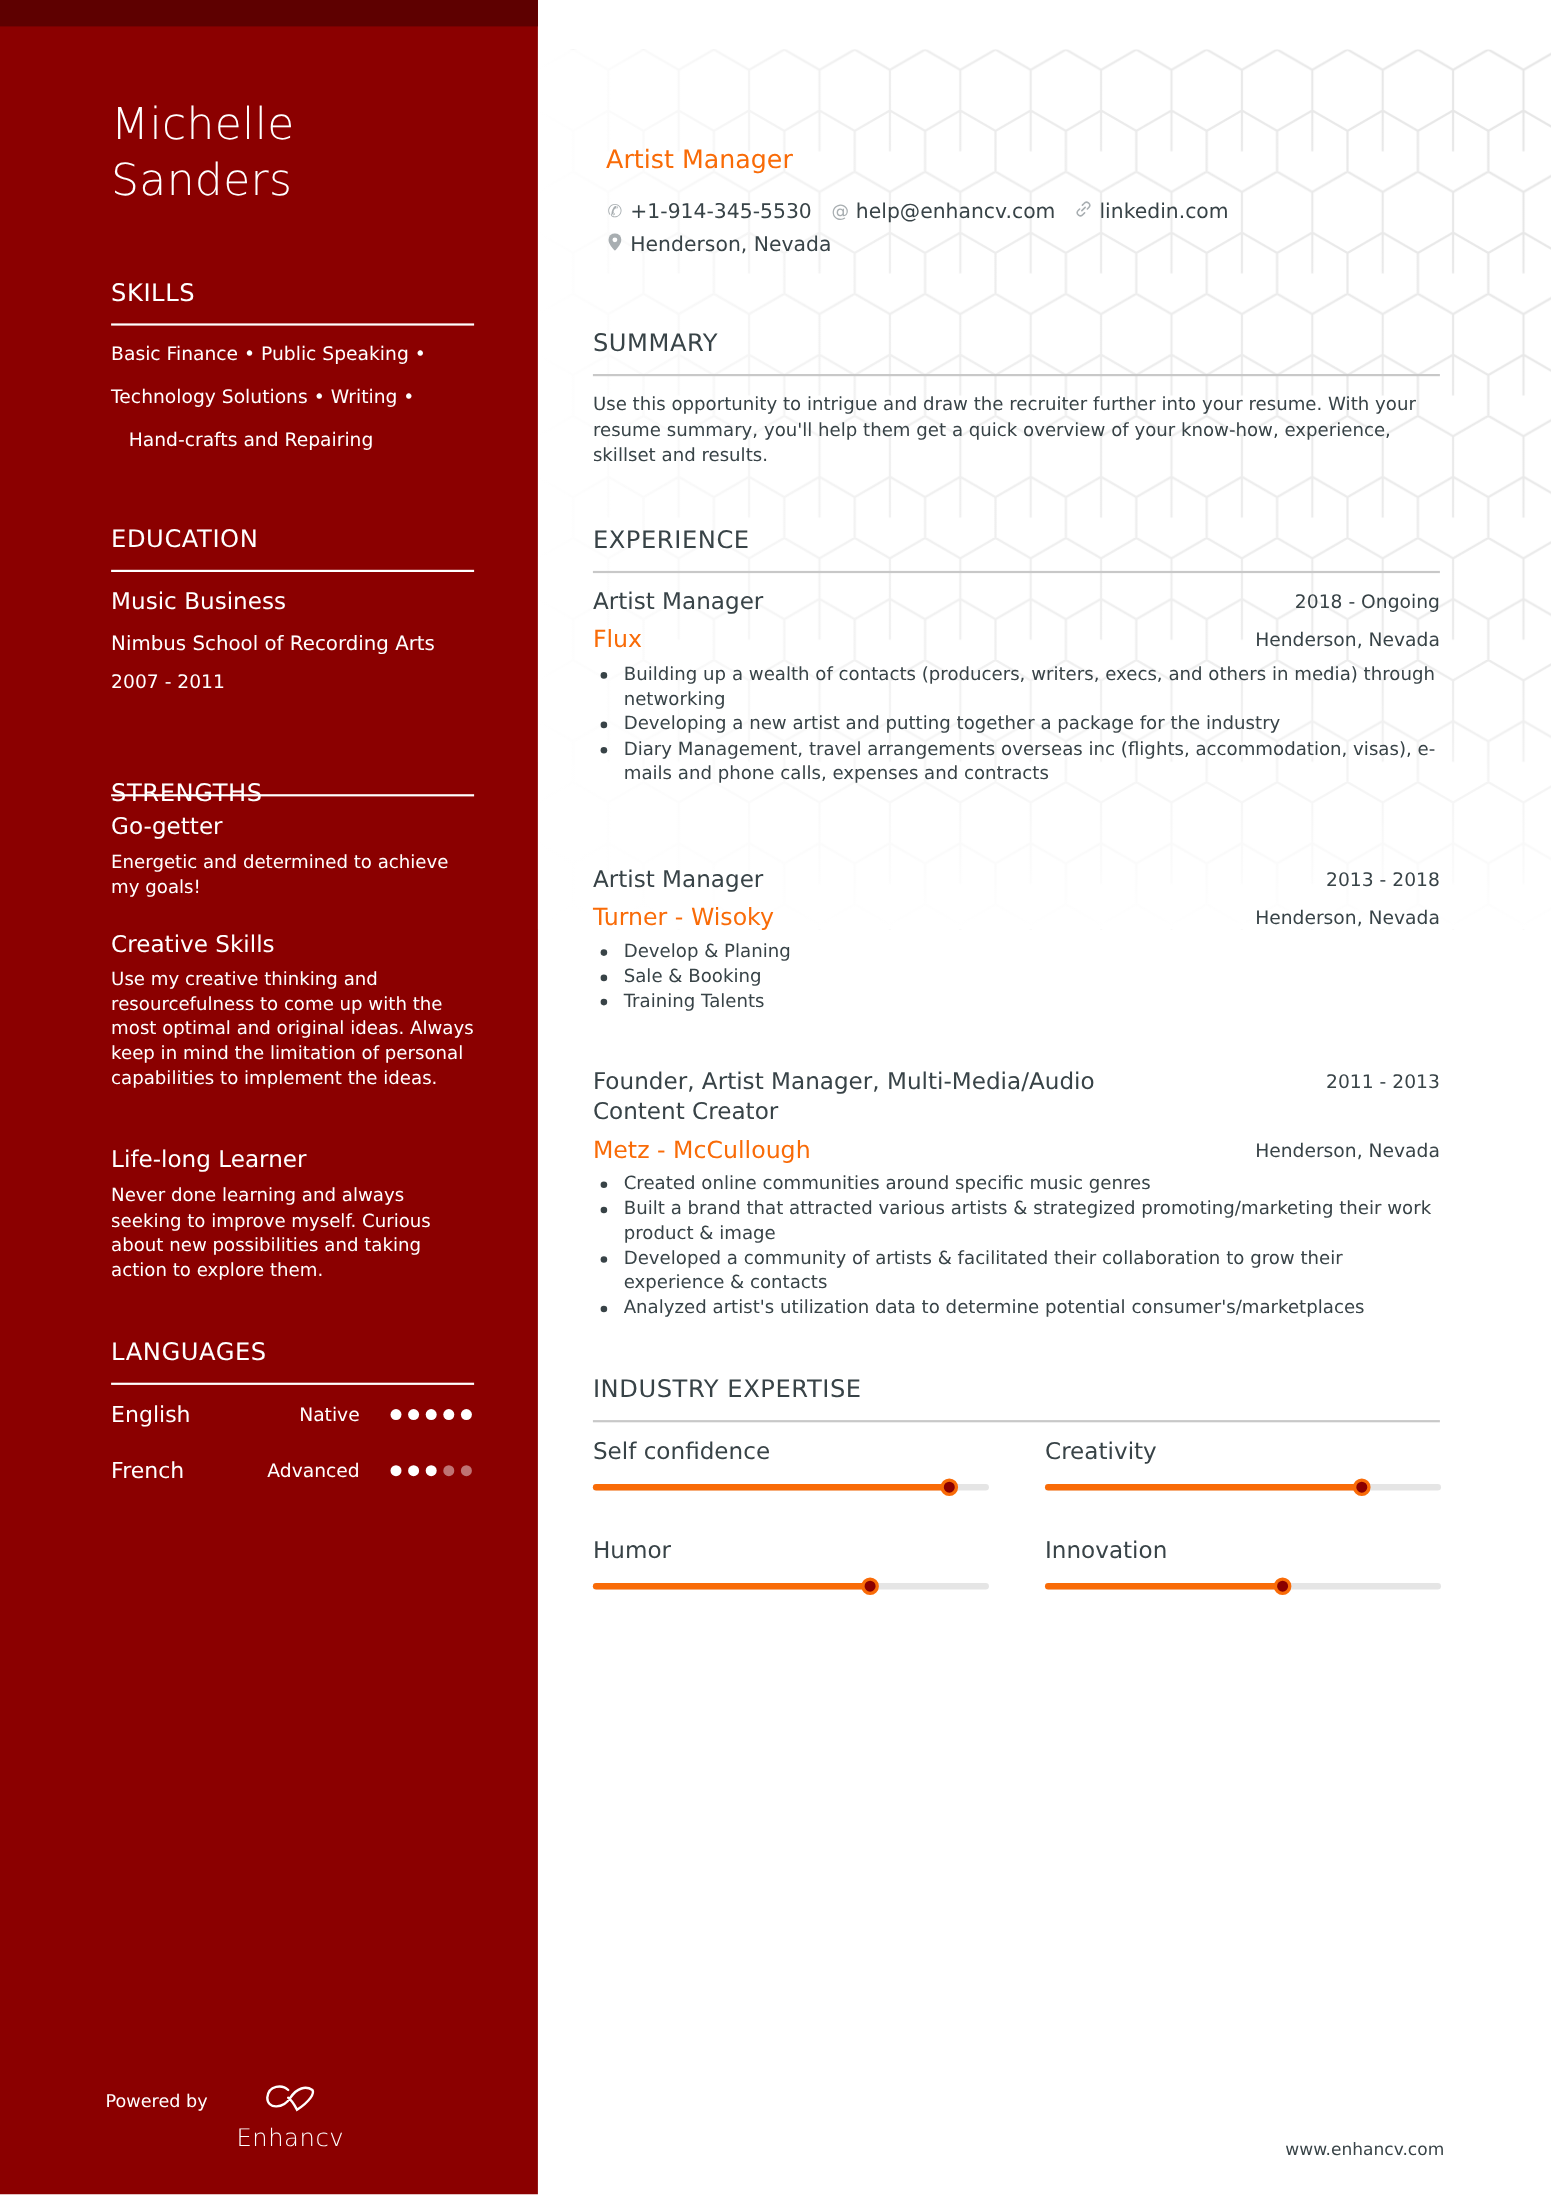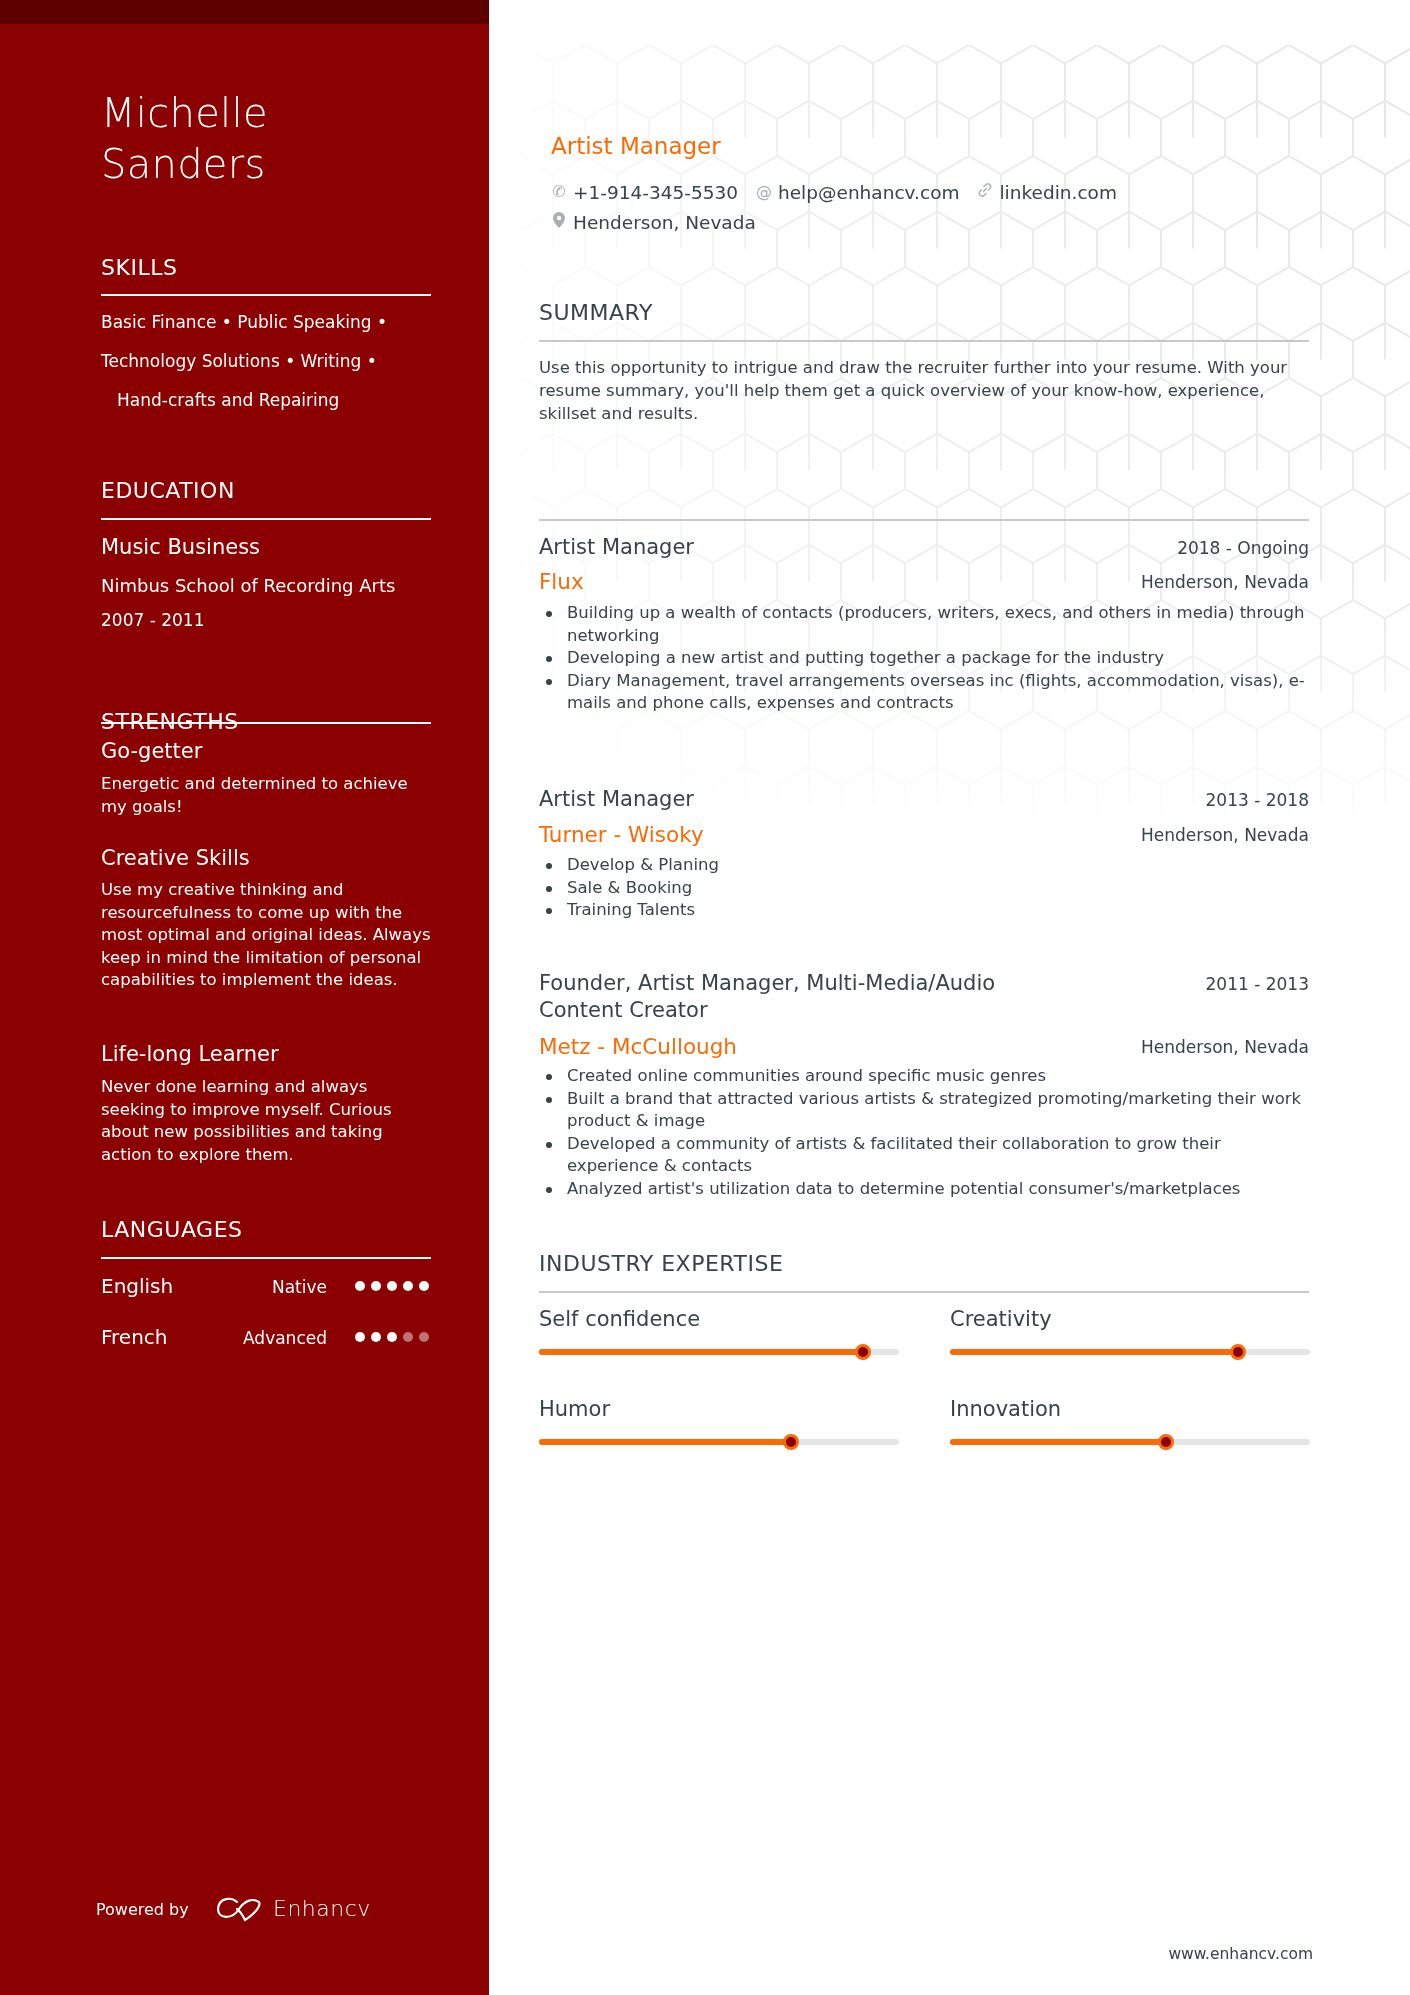--- a/index.html
+++ b/index.html
@@ -18,21 +18,21 @@
   .s-title { left: 101px; width: 340px; font-size: 21px; line-height: 26px; color: #fff; }
   .s-sub { left: 101px; width: 340px; font-size: 18px; line-height: 24px; color: #fff; }
   .s-desc { left: 101px; width: 335px; font-size: 16.5px; line-height: 22.5px; color: #fff; }
   .lang-row { left: 101px; width: 330px; height: 26px; }
   .lang-name { position: absolute; left: 0; top: 0; font-size: 20px; line-height: 26px; color: #fff; }
   .lang-level { position: absolute; right: 104px; top: 2px; font-size: 17px; line-height: 24px; color: #fff; text-align: right; }
   .lang-dots { position: absolute; right: 2px; top: 8px; display: flex; gap: 6px; }
   .dot { width: 10px; height: 10px; border-radius: 50%; background: #fff; }
   .dot.off { background: rgba(255,255,255,0.45); }
   .powered { left: 96px; top: 1898px; font-size: 16px; line-height: 24px; color: #ffffff; }
-  .logo { left: 215px; top: 1894px; display: flex; align-items: center; gap: 10px; }
+  .logo { left: 215px; top: 1894px; display: flex; align-items: center; gap: 10px; flex-direction: column; }
   .logo-text { font-size: 22px; line-height: 30px; color: #fff; font-weight: 300; letter-spacing: 0.5px; }
 
   
   .main { position: absolute; left: 489px; top: 0; width: 921px; height: 1995px; margin-top: 45px; }
   .hex-bg { position: absolute; left: 0; top: 0; width: 921px; height: 800px; }
   .m-abs { position: absolute; }
   .job-title-top { left: 62px; top: 86px; font-size: 23px; line-height: 30px; color: #f96b07; }
   .contact-row { left: 62px; top: 134px; height: 26px; display: flex; align-items: center; gap: 18px; font-size: 18.5px; color: #384347; white-space: nowrap; }
   .contact-item { display: flex; align-items: center; gap: 6px; }
   .c-icon { color: #a8aeb1; font-size: 16px; line-height: 18px; display: inline-block; width: 16px; text-align: center; }
@@ -178,20 +178,21 @@
             </svg>
         </span>
         <span>Henderson, Nevada</span>
       </span>
     </div>
 
     <div class="m-abs m-heading" style="top:254px;">SUMMARY</div>
     <div class="m-abs m-rule" style="top:295px;"></div>
     <div class="m-abs m-text" style="top:311px;">Use this opportunity to intrigue and draw the recruiter further into your resume. With your resume summary, you'll help them get a quick overview of your know-how, experience, skillset and results.</div>
 
+    <div class="m-abs m-heading" style="top:433px;">EXPERIENCE</div>
     <div class="m-abs m-rule" style="top:474px;"></div>
 
     <div class="m-abs exp-title" style="top:489px;">Artist Manager</div>
     <div class="m-abs exp-date" style="top:491px;">2018 - Ongoing</div>
     <div class="m-abs exp-company" style="top:523px;">Flux</div>
     <div class="m-abs exp-loc" style="top:525px;">Henderson, Nevada</div>
     <ul class="m-abs bullets" style="top:557px;">
       <li>Building up a wealth of contacts (producers, writers, execs, and others in media) through networking</li>
       <li>Developing a new artist and putting together a package for the industry</li>
       <li>Diary Management, travel arrangements overseas inc (flights, accommodation, visas), e-mails and phone calls, expenses and contracts</li>

